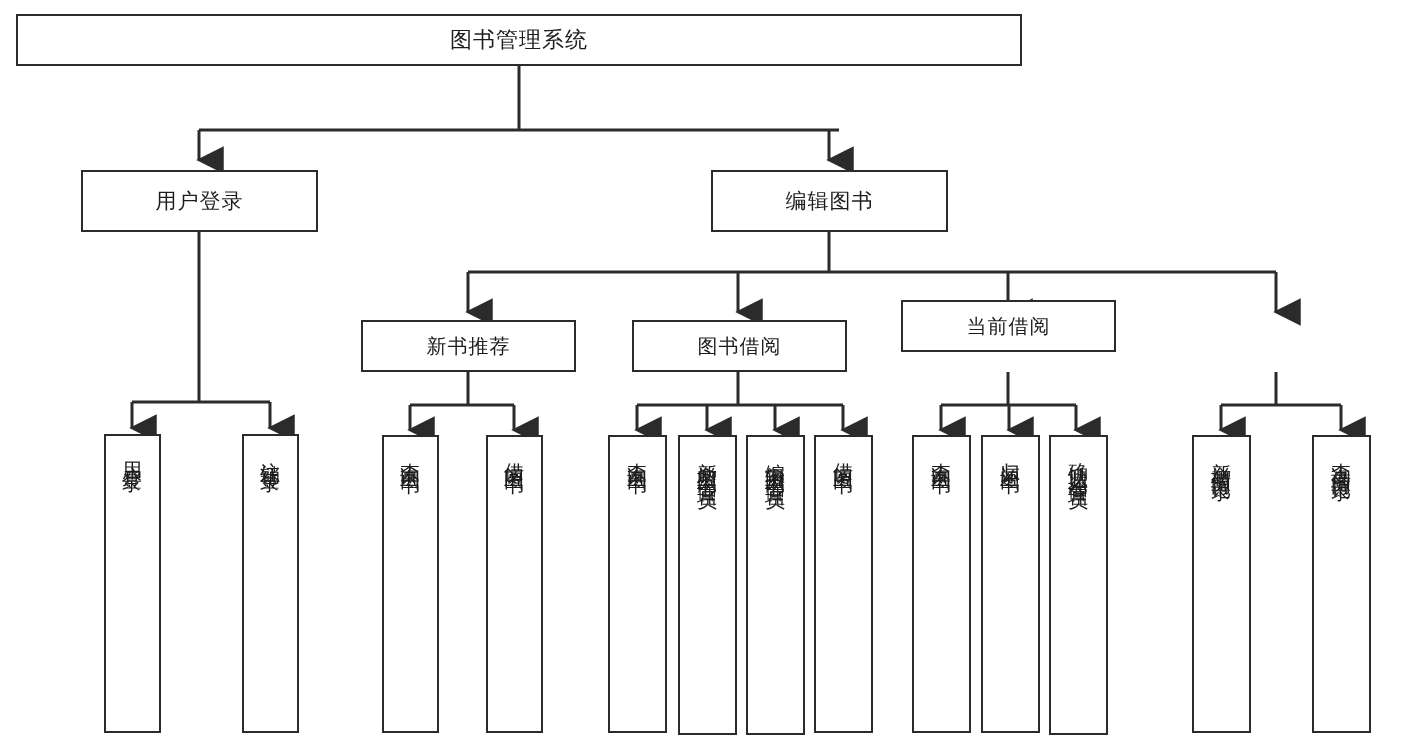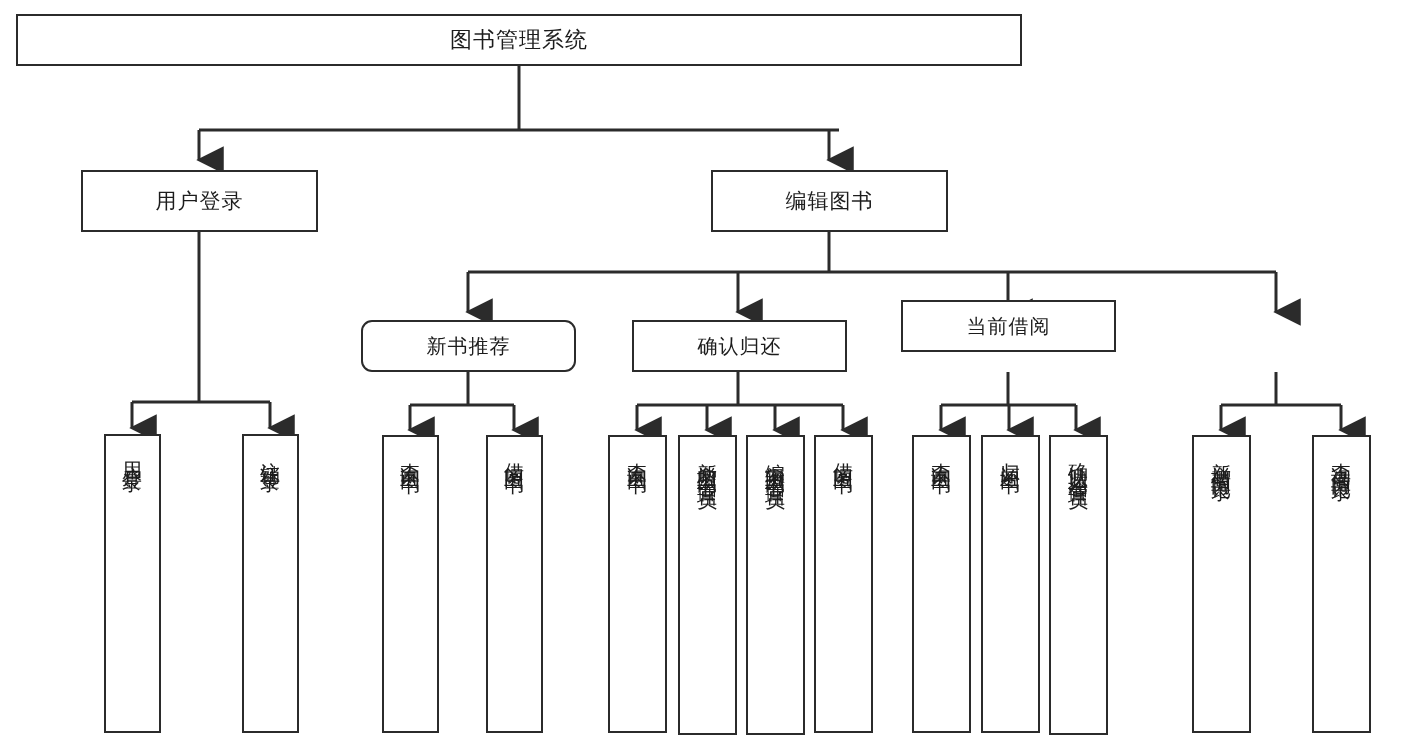--- a/index.html
+++ b/index.html
@@ -113,22 +113,22 @@
       <path d="M 1221 405 L 1221 430" marker-end="url(#arrow)"></path>
       <path d="M 1341 405 L 1341 430" marker-end="url(#arrow)"></path>
     </g>
   </svg>
 
   <div class="node root" style="left:16px;top:14px;width:1006px;height:52px;">图书管理系统</div>
 
   <div class="node level2" style="left:81px;top:170px;width:237px;height:62px;">用户登录</div>
   <div class="node level2" style="left:711px;top:170px;width:237px;height:62px;">编辑图书</div>
 
-  <div class="node level3" style="left:361px;top:320px;width:215px;height:52px;border-radius:11px;">新书推荐</div>
-  <div class="node level3" style="left:632px;top:320px;width:215px;height:52px;">确认归还</div>
+  <div class="node level3" style="left:361px;top:320px;width:215px;height:52px;">新书推荐</div>
+  <div class="node level3" style="left:632px;top:320px;width:215px;height:52px;">图书借阅</div>
   <div class="node level3" style="left:901px;top:300px;width:215px;height:52px;">当前借阅</div>
 
   <div class="node leaf" style="left:104px;top:434px;width:57px;height:299px;">
     <span class="vtext">用户登录</span>
   </div>
   <div class="node leaf" style="left:242px;top:434px;width:57px;height:299px;">
     <span class="vtext">注销登录</span>
   </div>
 
   <div class="node leaf" style="left:382px;top:435px;width:57px;height:298px;">

